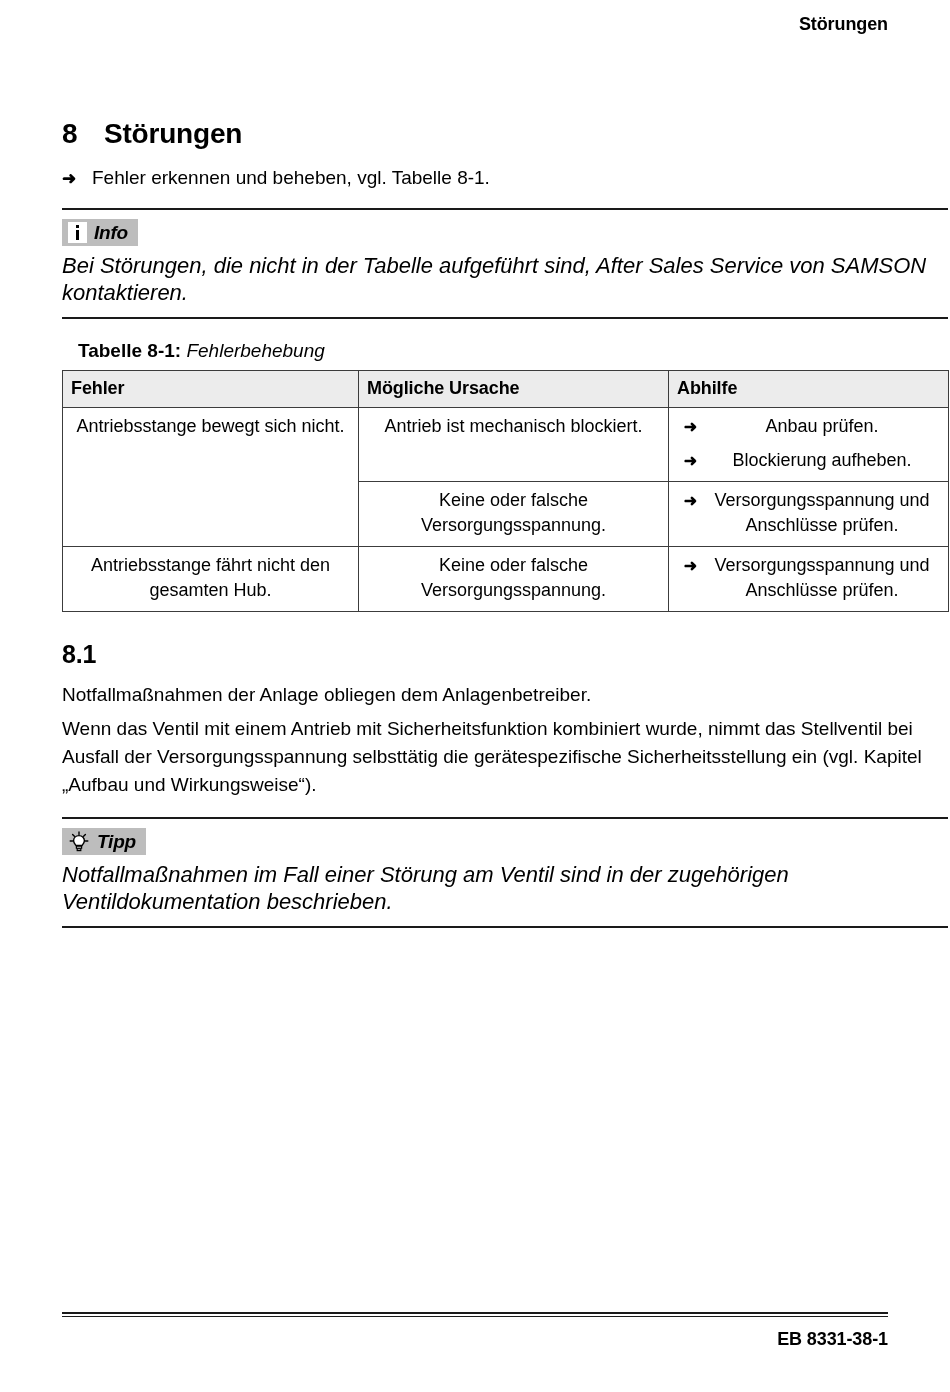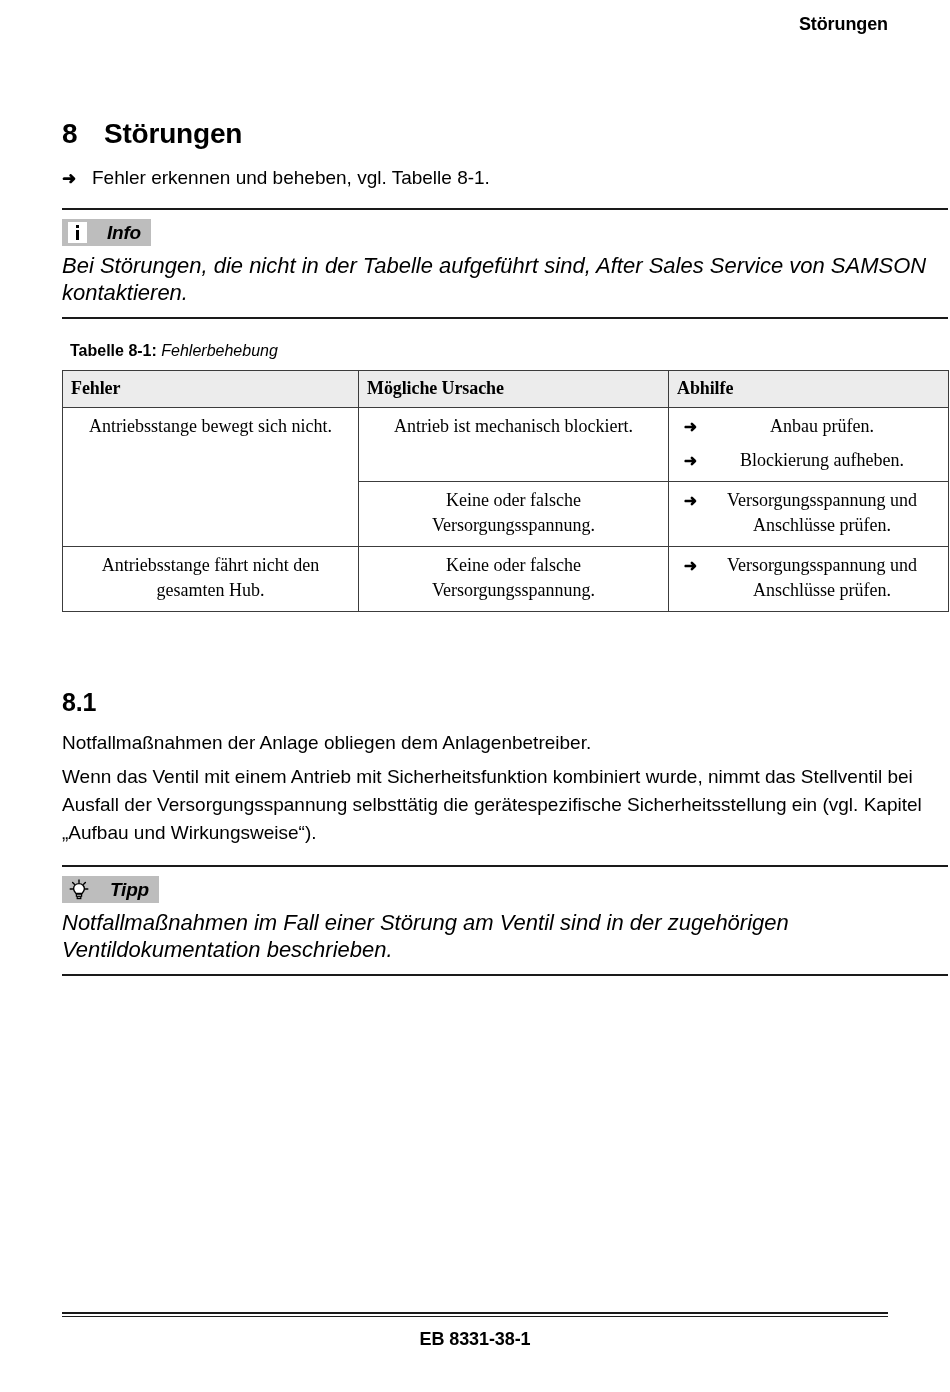--- a/index.html
+++ b/index.html
@@ -62,21 +62,20 @@
     font-size: 25px;
     font-weight: bold;
     letter-spacing: -0.2px;
     display: flex;
     align-items: baseline;
   }
   h2.section .num {
     display: inline-block;
     width: 76px;
     flex: 0 0 76px;
-    margin-top: 48px;
   }
 
   
   .arrow-line {
     display: flex;
     align-items: baseline;
     font-size: 19px;
     line-height: 27px;
     margin: 0 0 8px 0;
   }
@@ -92,21 +91,21 @@
   
   .note {
     margin: 16px 0 16px 0;
     border-top: 2px solid #1a1a1a;
     border-bottom: 2px solid #1a1a1a;
     padding: 9px 0 11px 0;
   }
   .note-badge {
     display: inline-flex;
     align-items: center;
-    gap: 20px;
+    gap: 7px;
     background: #bdbdbd;
     padding: 3px 10px 3px 6px;
     margin-bottom: 6px;
   }
   .note-badge .badge-label {
     font-size: 19px;
     font-weight: bold;
     font-style: italic;
     letter-spacing: -0.2px;
     line-height: 1;
@@ -139,36 +138,35 @@
     position: relative;
   }
   .note-body {
     font-size: 22px;
     font-style: italic;
     line-height: 27px;
   }
 
   
   .table-caption {
-    margin: 20px 0 7px 8px;
-    font-size: 16px;
+    margin: 20px 0 7px 16px;
+    font-size: 19px;
     line-height: 24px;
   }
   .table-caption .cap-label {
     font-weight: bold;
   }
   .table-caption .cap-title {
     font-style: italic;
   }
 
   table.fault-table {
     border-collapse: collapse;
     width: 886px;
     table-layout: fixed;
-    font-family: Liberation Serif, serif;
   }
   table.fault-table col.c1 { width: 296px; }
   table.fault-table col.c2 { width: 310px; }
   table.fault-table col.c3 { width: 280px; }
 
   table.fault-table th,
   table.fault-table td {
     border: 1px solid #3c3c3c;
     vertical-align: top;
     padding: 6px 8px 8px 8px;
@@ -214,21 +212,21 @@
     bottom: 42px;
   }
   .footer-rule {
     border-top: 2px solid #1a1a1a;
     border-bottom: 1px solid #1a1a1a;
     height: 2px;
     margin-bottom: 12px;
   }
   .footer-row {
     display: flex;
-    justify-content: center;
+    justify-content: flex-end;
     font-size: 18px;
     font-weight: bold;
     letter-spacing: -0.1px;
   }
 </style>
 </head>
 <body>
 
 <div class="page">
 

